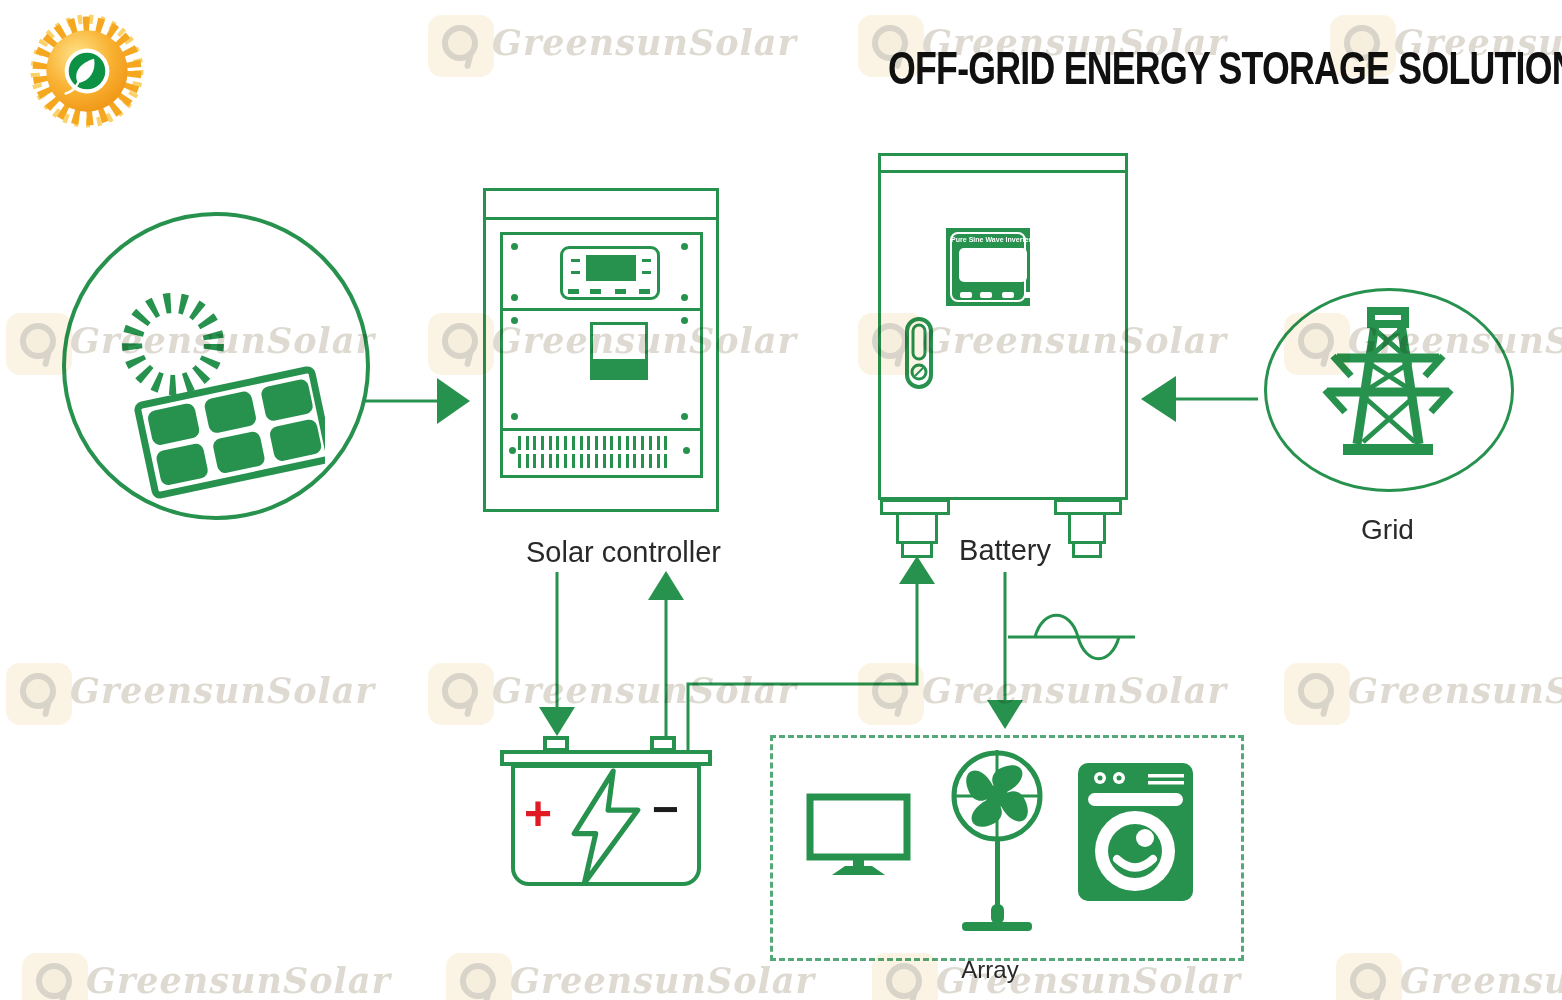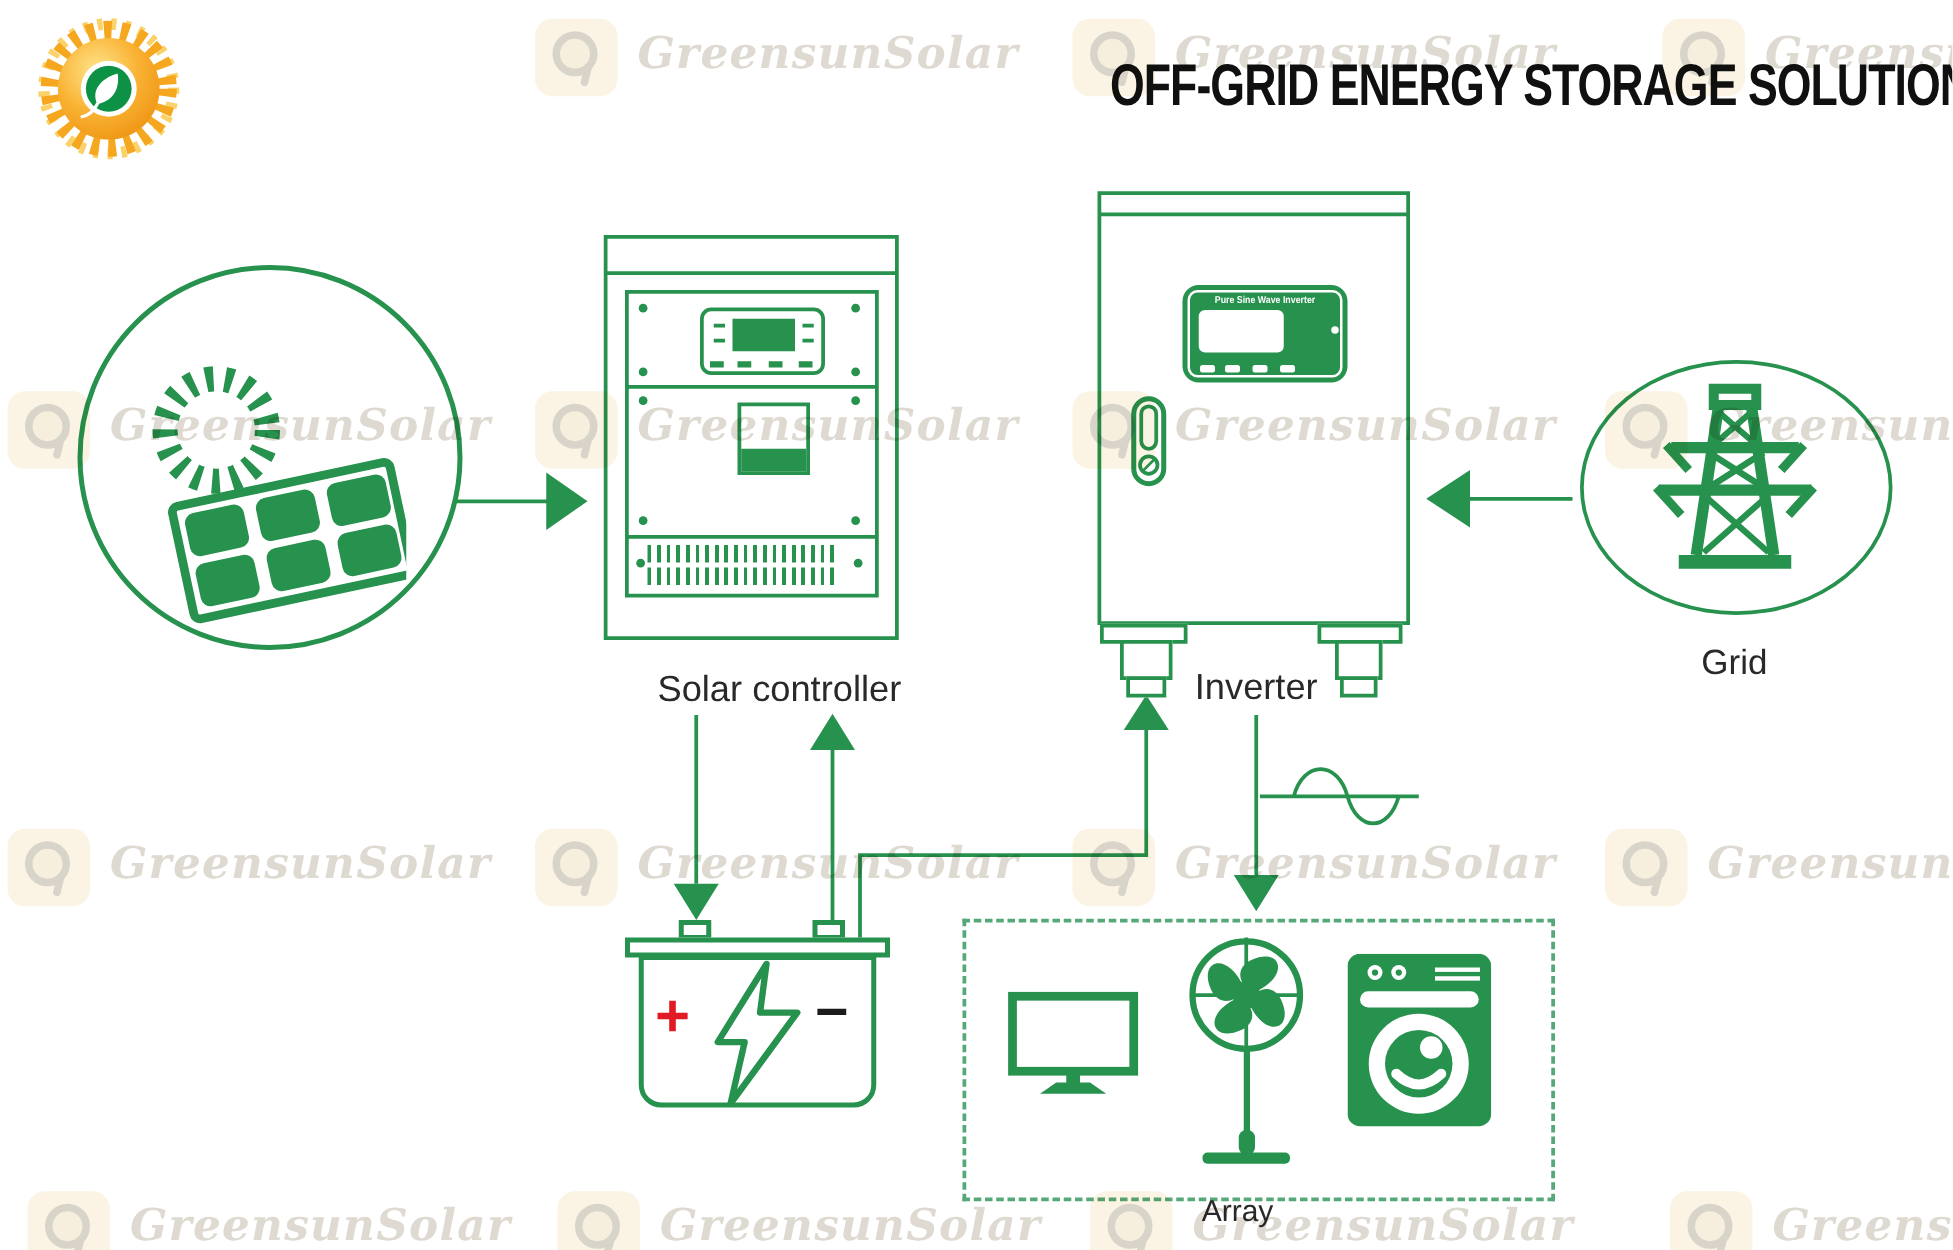--- a/index.html
+++ b/index.html
@@ -1,20 +1,20 @@
 <!DOCTYPE html>
 <html><head>
 <meta charset="utf-8">
 <style>
   html,body{margin:0;padding:0;background:#ffffff;}
   .stage{position:relative;width:1562px;height:1000px;background:#fff;overflow:hidden;
          font-family:"Liberation Sans",sans-serif;}
   .abs{position:absolute;}
   
-  .wm{position:absolute;display:flex;align-items:center;gap:32px;z-index:6;
+  .wm{position:absolute;display:flex;align-items:center;gap:14px;z-index:6;
       pointer-events:none;mix-blend-mode:multiply;}
   .wm-ic{width:24px;height:24px;border:6px solid #d8d4ca;border-radius:50%;
          position:relative;background:#f7efdd;margin-left:10px;}
   .wm-ic::before{content:"";position:absolute;left:-20px;top:-16px;width:66px;height:62px;
          background:#fbf4e4;border-radius:14px;z-index:-1;}
   .wm-ic::after{content:"";position:absolute;right:0px;bottom:-14px;width:6px;height:18px;
          background:#d8d4ca;transform:rotate(14deg);border-radius:3px;}
   .wm-tx{font-family:"DejaVu Serif",serif;font-style:italic;font-weight:bold;
          font-size:35px;color:#dedad1;letter-spacing:1px;white-space:nowrap;}
   
@@ -27,22 +27,22 @@
   
   .node{z-index:2;}
   .lbl{position:absolute;z-index:3;color:#292929;text-align:center;
        font-family:"Liberation Sans",sans-serif;}
   .gbox{position:absolute;border:3px solid #27914E;background:transparent;z-index:2;}
   .hline{position:absolute;left:-1px;right:-1px;height:3px;background:#27914E;}
   .screw{position:absolute;width:7px;height:7px;border-radius:50%;background:#27914E;z-index:3;}
   .vent{position:absolute;height:14px;z-index:3;
         background:repeating-linear-gradient(to right,#27914E 0 3px,transparent 3px 7.7px);}
   
-  .inv-panel{position:absolute;left:946px;top:228px;width:104px;height:78px;background:#27914E;
-        border-radius:13px;z-index:3;padding-left:28px;}
+  .inv-panel{position:absolute;left:946px;top:228px;width:84px;height:78px;background:#27914E;
+        border-radius:0;z-index:3;}
   .inv-panel .frame{position:absolute;inset:4px;border:2px solid #fff;border-radius:8px;}
   .inv-panel .ptitle{position:absolute;left:0;right:0;top:7px;text-align:center;color:#fff;
         font-size:8px;font-weight:bold;transform:scaleX(0.88);white-space:nowrap;}
   .inv-panel .screen{position:absolute;left:13px;top:20px;width:68px;height:34px;background:#fff;
         border-radius:5px;}
   .inv-panel .dot{position:absolute;right:7px;top:33px;width:6px;height:6px;background:#fff;
         border-radius:50%;}
   .inv-panel .btn{position:absolute;bottom:8px;width:12px;height:6px;background:#fff;border-radius:2px;}
   
   .sc-disp{position:absolute;left:560px;top:246px;width:94px;height:48px;border:3px solid #27914E;
@@ -175,21 +175,21 @@
     <rect x="9" y="9" width="12" height="34" rx="6" fill="none" stroke="#27914E" stroke-width="3"></rect>
     <circle cx="15" cy="56" r="7" fill="none" stroke="#27914E" stroke-width="3"></circle>
     <line x1="11" y1="60" x2="19" y2="52" stroke="#27914E" stroke-width="2"></line>
   </svg>
   <div class="gbox" style="left:880px;top:499px;width:64px;height:10px;background:#fff;"></div>
   <div class="gbox" style="left:896px;top:512px;width:36px;height:26px;background:#fff;"></div>
   <div class="gbox" style="left:901px;top:541px;width:26px;height:11px;background:#fff;"></div>
   <div class="gbox" style="left:1054px;top:499px;width:62px;height:10px;background:#fff;"></div>
   <div class="gbox" style="left:1068px;top:512px;width:32px;height:26px;background:#fff;"></div>
   <div class="gbox" style="left:1072px;top:541px;width:24px;height:11px;background:#fff;"></div>
-  <div class="lbl" style="left:930px;top:534px;width:150px;font-size:29px;">Inverter</div>
+  <div class="lbl" style="left:930px;top:534px;width:150px;font-size:29px;">Battery</div>
 
   <div class="gbox" style="left:1264px;top:288px;width:244px;height:198px;border-radius:50%;"></div>
   <svg class="abs node" style="left:1322px;top:302px;z-index:2;" width="132" height="160" viewBox="0 0 130 160">
     <g stroke="#27914E" fill="none">
       <rect x="48" y="9" width="34" height="13" stroke-width="8"></rect>
       <path d="M52,22 L34,142" stroke-width="9"></path>
       <path d="M78,22 L96,142" stroke-width="9"></path>
       <path d="M50,26 L80,52 M80,26 L50,52" stroke-width="5"></path>
       <path d="M14,56 H116" stroke-width="9"></path>
       <path d="M10,54 L28,74 M120,54 L102,74" stroke-width="7"></path>

